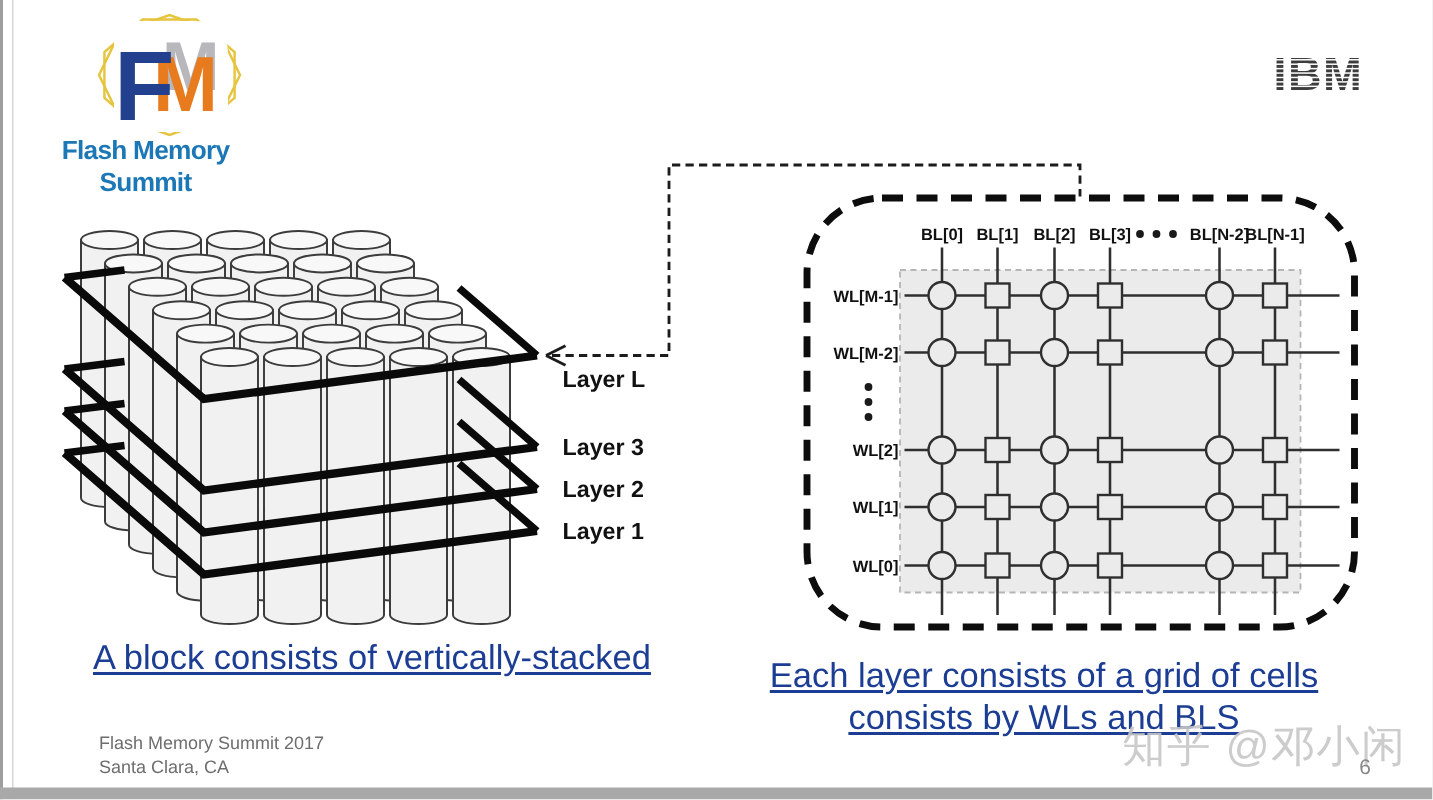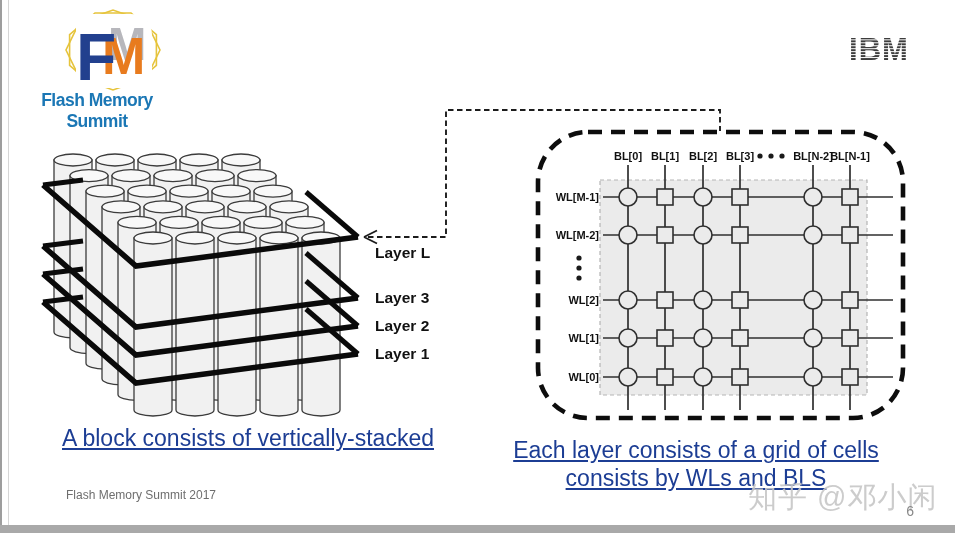--- a/index.html
+++ b/index.html
@@ -227,19 +227,20 @@
     <span>A block consists of vertically-stacked</span><br>
   </div>
 
   <div class="caption caption-right">
     <span>Each layer consists of a grid of cells</span><br>
     <span>consists by WLs and BLS</span>
   </div>
 
   <div class="footer">
     <div>Flash Memory Summit 2017</div>
+    <div>Santa Clara, CA</div>
   </div>
 
   <div class="watermark">知乎 @邓小闲</div>
   <div class="page-num">6</div>
 
   <div class="edge-bottom"></div>
 </div>
 
 </body></html>

